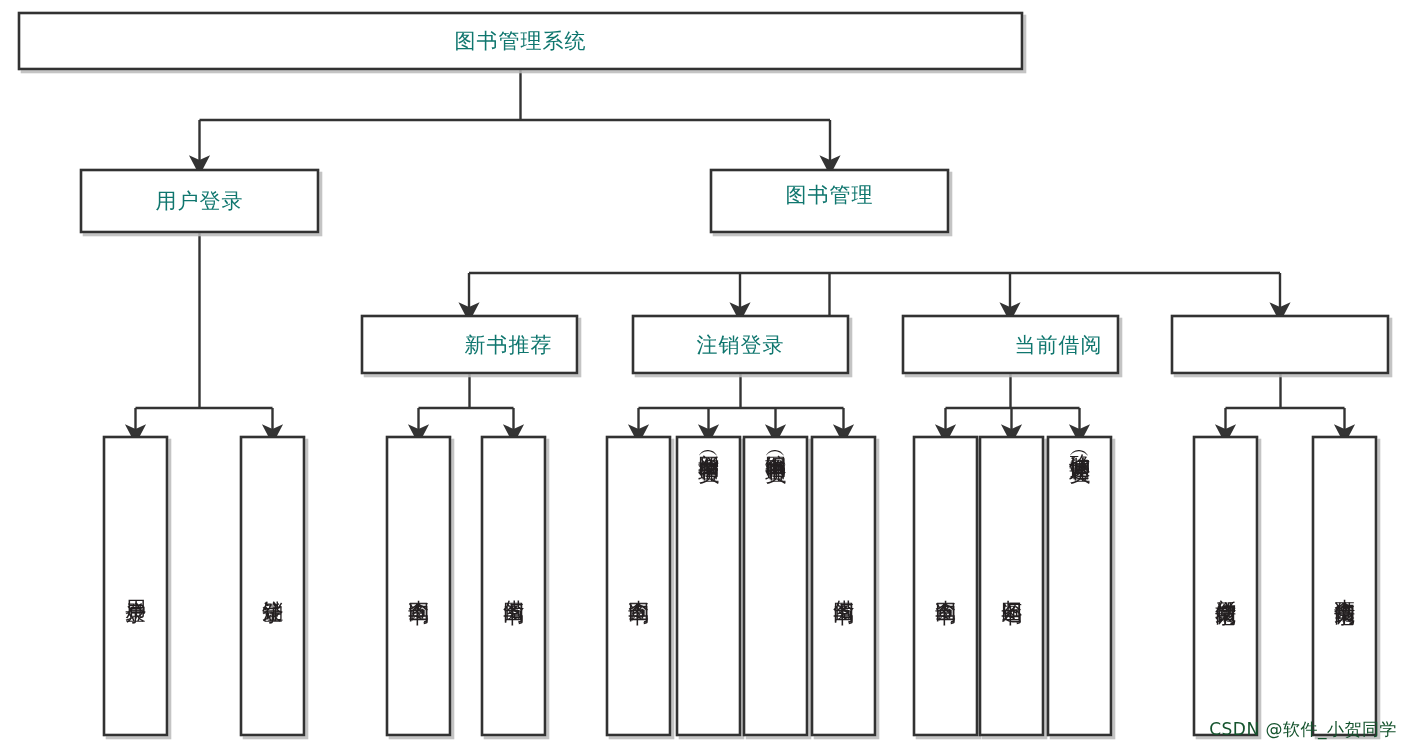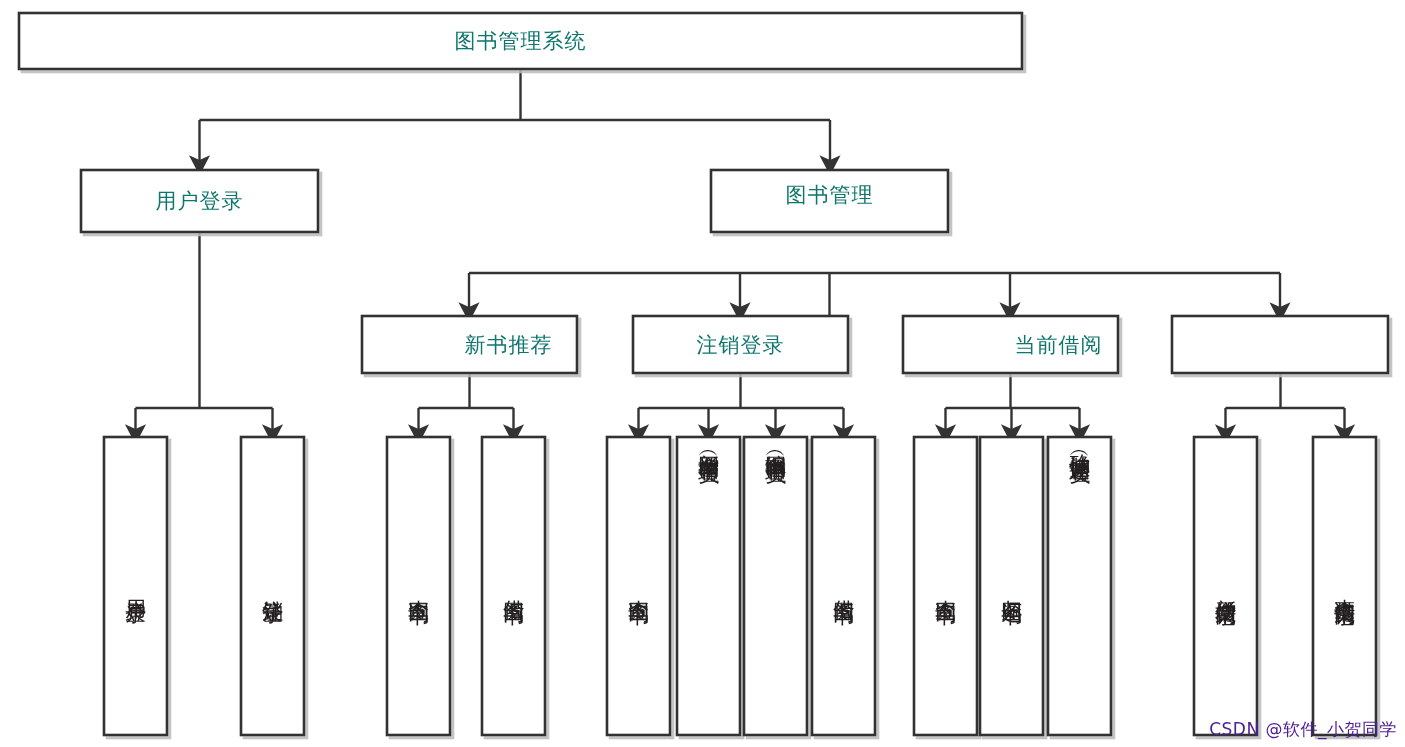--- a/index.html
+++ b/index.html
@@ -13,21 +13,21 @@
   .vtext-wrap{position:absolute;display:flex;align-items:center;justify-content:center;
               pointer-events:none;}
   .vtext{writing-mode:vertical-rl;text-orientation:upright;
          font-family:"DejaVu Sans","Liberation Sans",sans-serif;
          font-size:21px;line-height:1.06;letter-spacing:1.5px;color:#231f20;
          white-space:nowrap;text-align:center;}
   .htext-wrap{position:absolute;display:flex;align-items:center;justify-content:center;
               pointer-events:none;}
   .htext{font-family:Liberation Mono, monospace;font-size:21px;
          color:#0f766e;white-space:nowrap;letter-spacing:1px;}
-  .watermark{position:absolute;right:8px;bottom:6px;font-size:17px;color:#4c1d95;
+  .watermark{position:absolute;right:8px;bottom:6px;font-size:17px;color:#14532d;
              font-family:"DejaVu Sans","Liberation Sans",sans-serif;letter-spacing:0.5px;
              white-space:nowrap;}
 </style>
 </head>
 <body>
 
 <div id="diagram-root">
 
   <svg class="canvas" viewBox="0 0 1405 747">
     <defs>

